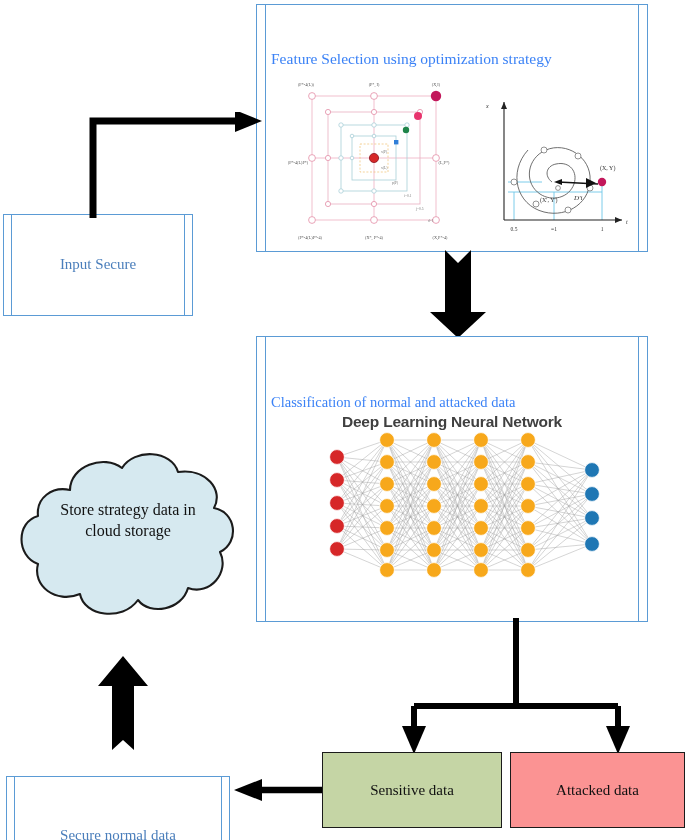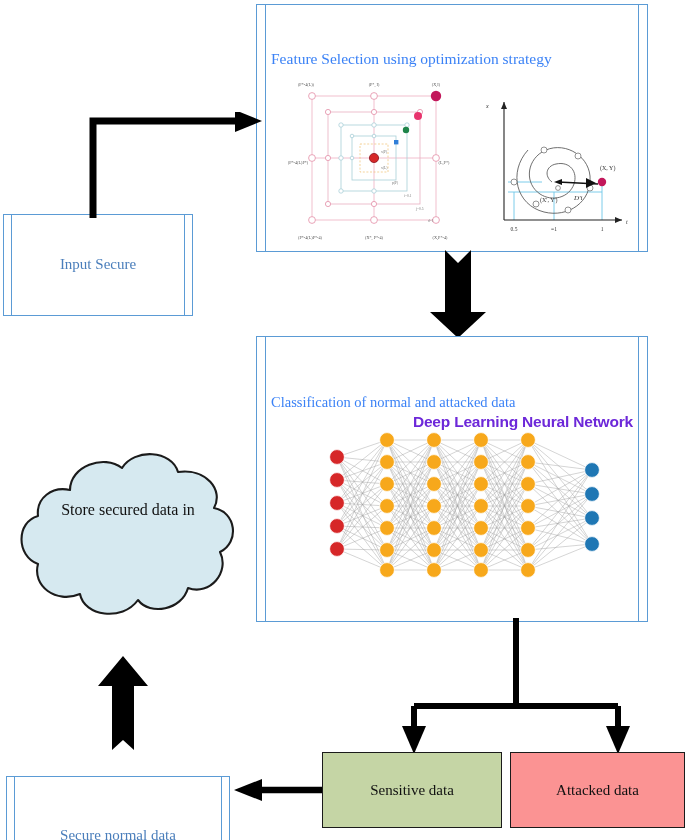--- a/index.html
+++ b/index.html
@@ -70,22 +70,22 @@
   .panel-title {
     position: absolute;
     left: 14px; right: 14px;
     text-align: left;
     color: #3b82f6;
     font-family: "Liberation Serif", serif;
   }
   .panel-subtitle {
     position: absolute;
     left: 14px; right: 14px;
-    text-align: right;
-    color: #6d28d9;
+    text-align: center;
+    color: #404040;
     font-family: "Liberation Sans", sans-serif;
     font-weight: bold;
     letter-spacing: -0.2px;
   }
 
   
   .flatbox {
     position: absolute;
     box-sizing: border-box;
     border: 1.6px solid #1b1b1b;
@@ -546,21 +546,22 @@
 
 
   <svg class="abs" style="left:8px; top:446px;" width="240" height="180" viewBox="0 0 240 180">
     <path d="M62,44 C62,20 96,8 114,22 C126,2 164,4 170,26
              C198,22 216,44 206,62 C228,66 232,96 212,106
              C222,126 202,150 180,142 C174,164 142,170 130,154
              C114,176 76,170 72,148 C48,158 24,140 30,118
              C8,110 8,76 30,70 C28,52 44,40 62,44 Z" fill="#d6e9f0" stroke="#1b1b1b" stroke-width="2.1" stroke-linejoin="round"></path>
   </svg>
   <div class="cloud-text" style="left:14px; top:500px; width:228px; font-size:16px;">
-    <div>Store secured data in</div>
+    <div>Store strategy data in</div>
+    <div>cloud storage</div>
   </div>
 
   <svg class="abs" style="left:95px; top:656px;" width="56" height="94" viewBox="0 0 56 94">
     <polygon points="28,0 53,30 39,30 39,94 28,84 17,94 17,30 3,30" fill="#000"></polygon>
   </svg>
 
   <div class="dbox" style="left:6px; top:776px; width:224px; height:119px;">
     <div class="dbox-label" style="font-size:15px;">
       <div>Secure normal data</div>
     </div>

